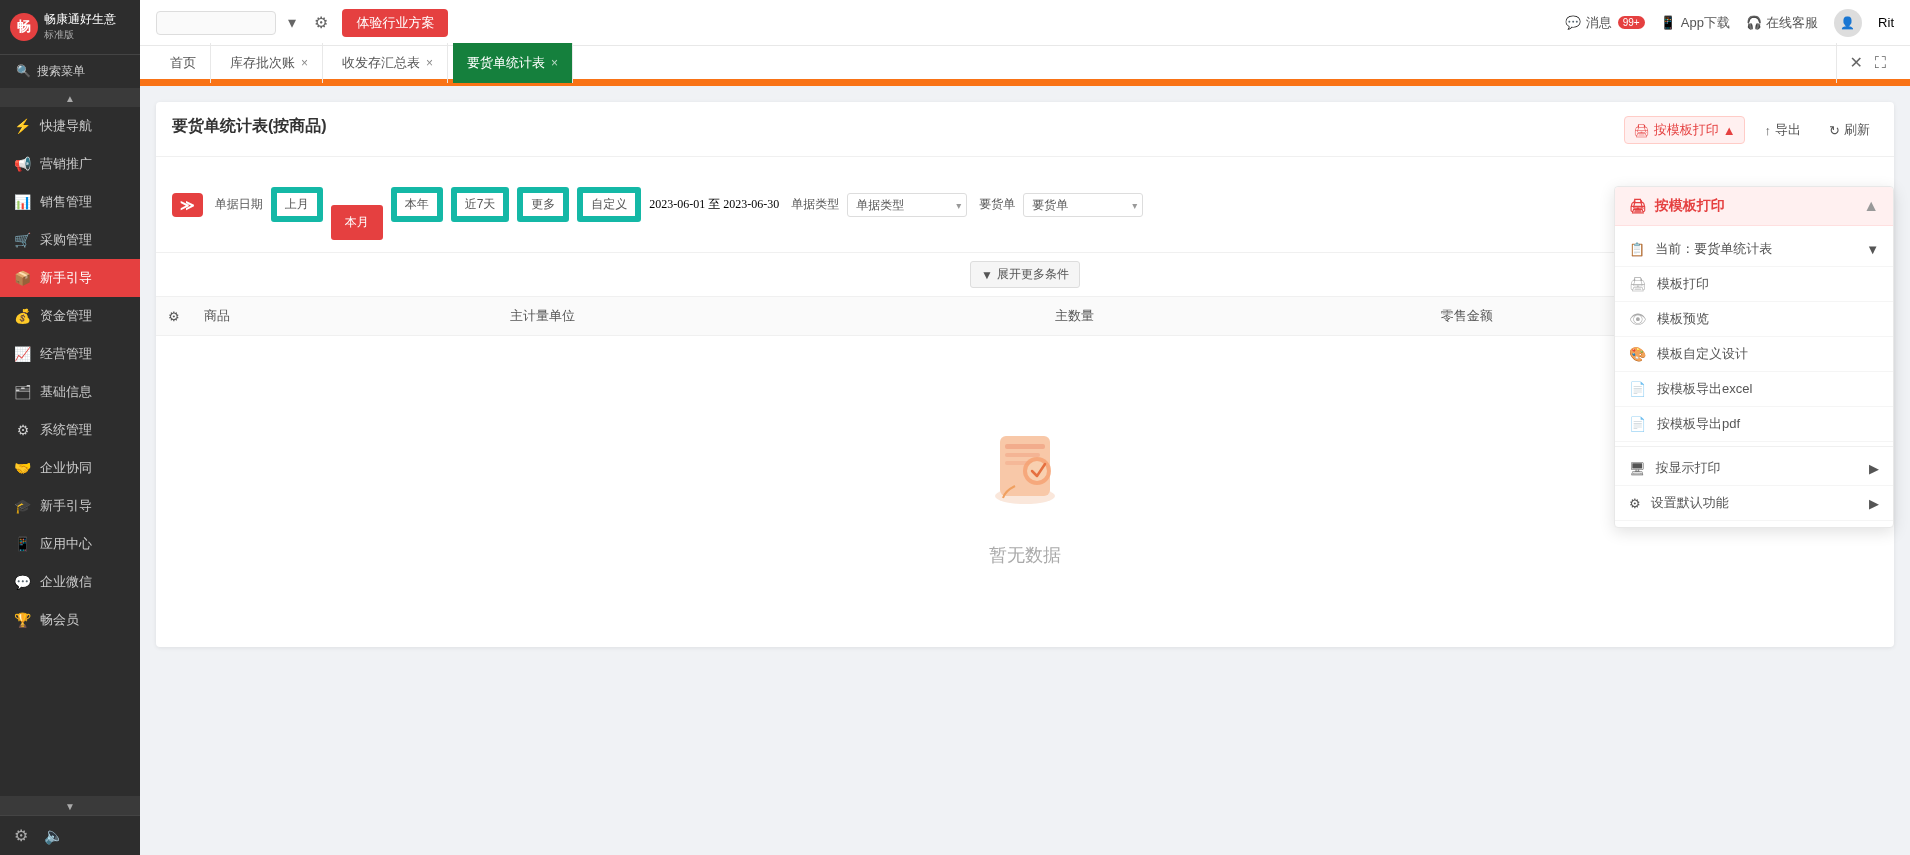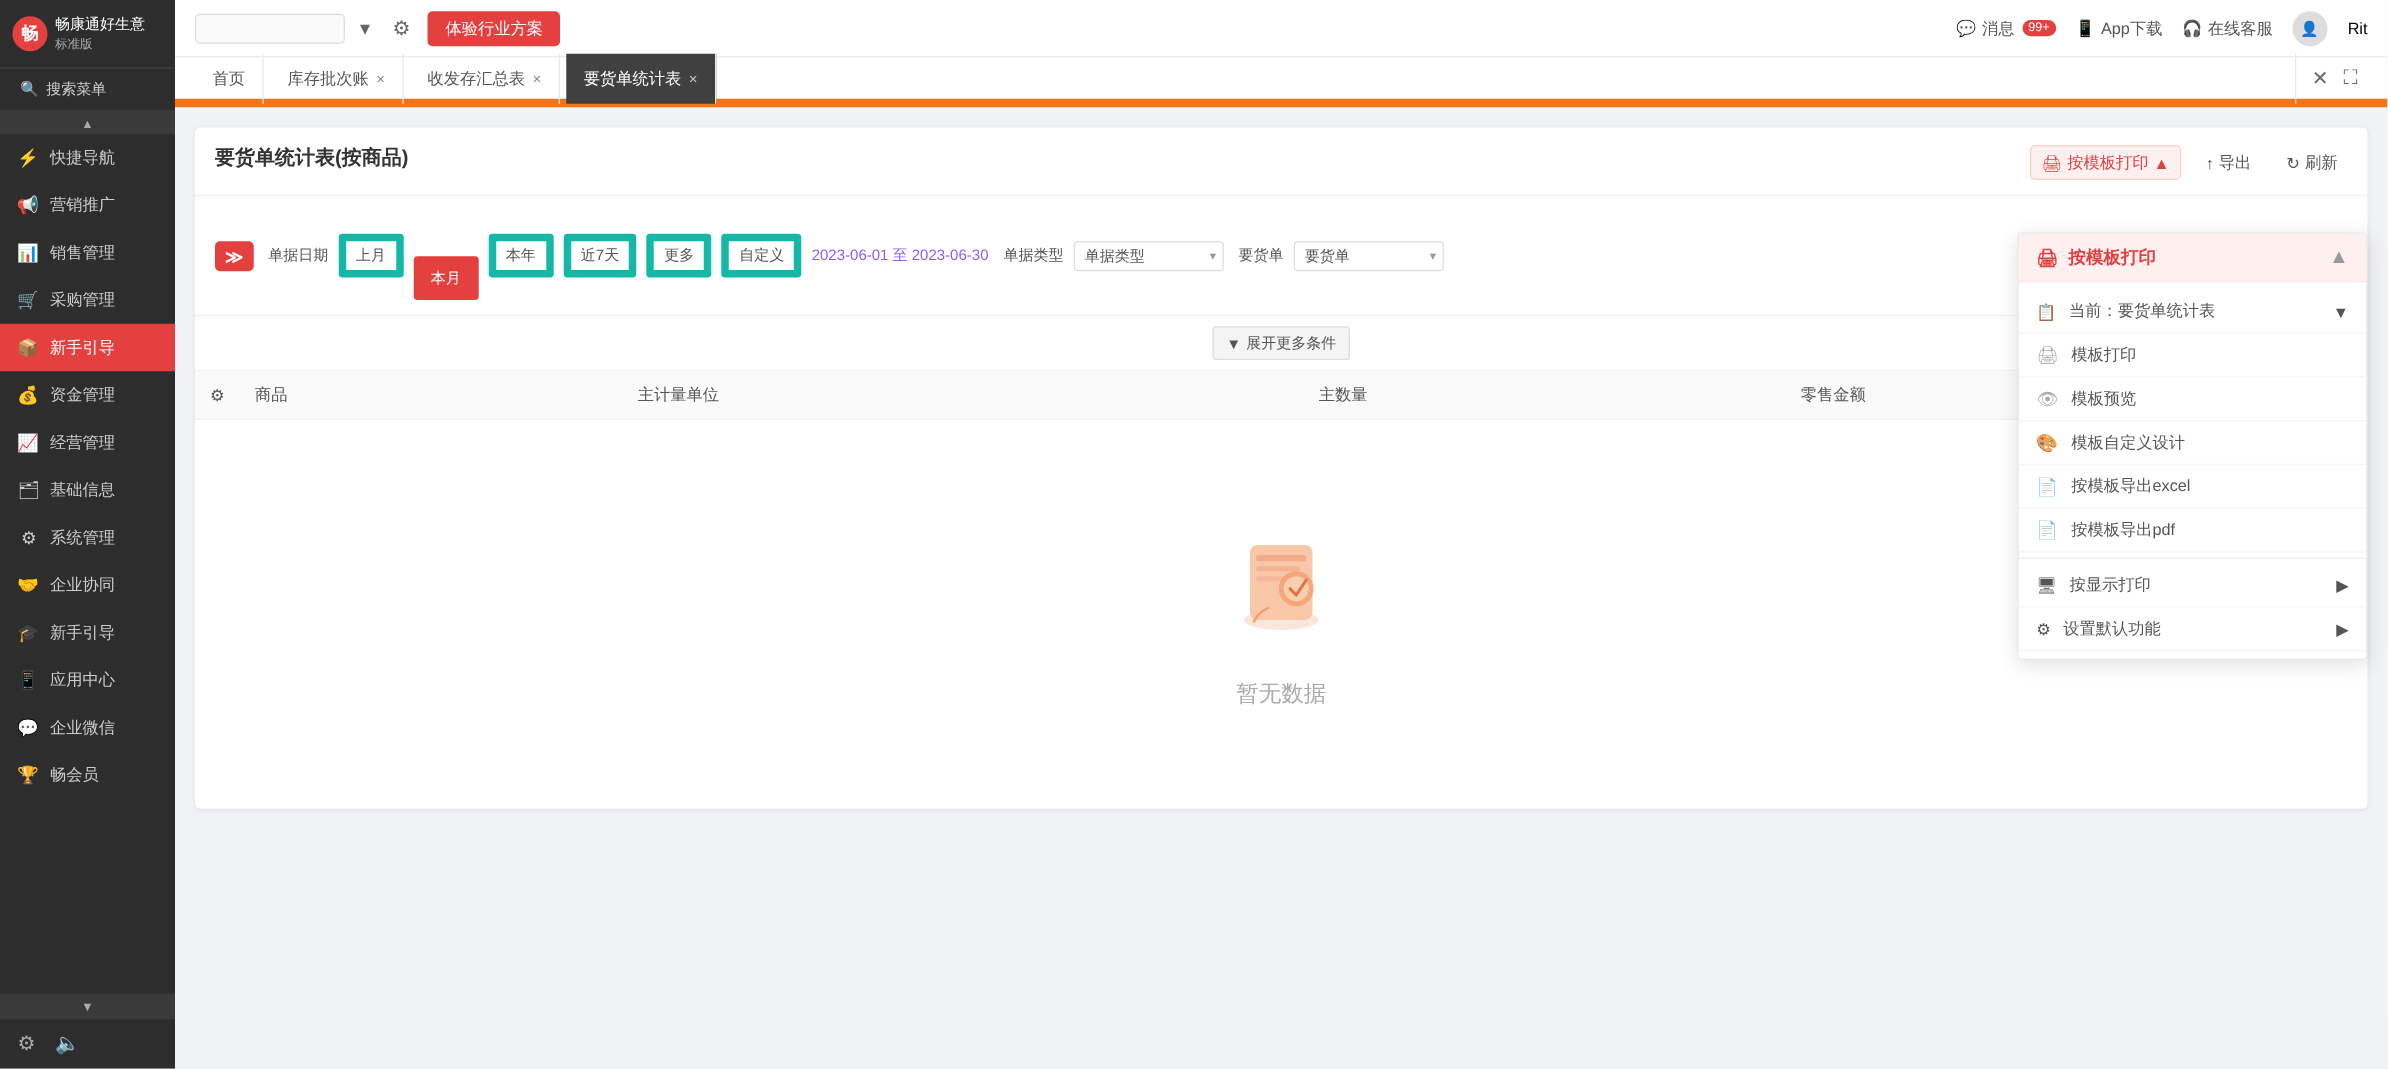--- a/index.html
+++ b/index.html
@@ -201,21 +201,21 @@
       padding: 0 14px;
       height: 40px;
       cursor: pointer;
       font-size: 13px;
       color: #555;
       border-right: 1px solid #e8e8e8;
       white-space: nowrap;
       gap: 6px;
     }
     .tab-item.active {
-      background: #404040;
+      background: #15803d;
       color: white;
     }
     .tab-item .tab-close {
       font-size: 12px;
       opacity: 0.7;
     }
     .tab-home {
       padding: 0 14px;
       height: 40px;
       display: flex;
@@ -335,21 +335,22 @@
       font-family: inherit;
     }
     .date-btn.active {
       background: #e54040;
       color: white;
       border-color: #e54040;
       margin-top: 36px;
     }
     .date-range {
       font-size: 12px;
-      color: #8b5cf6;
+      color: #000000;
+      font-family: Liberation Serif, serif;
     }
     .filter-select {
       border: 1px solid #ddd;
       border-radius: 3px;
       padding: 4px 24px 4px 8px;
       font-size: 12px;
       color: #555;
       background: #fff;
       cursor: pointer;
       appearance: none;

